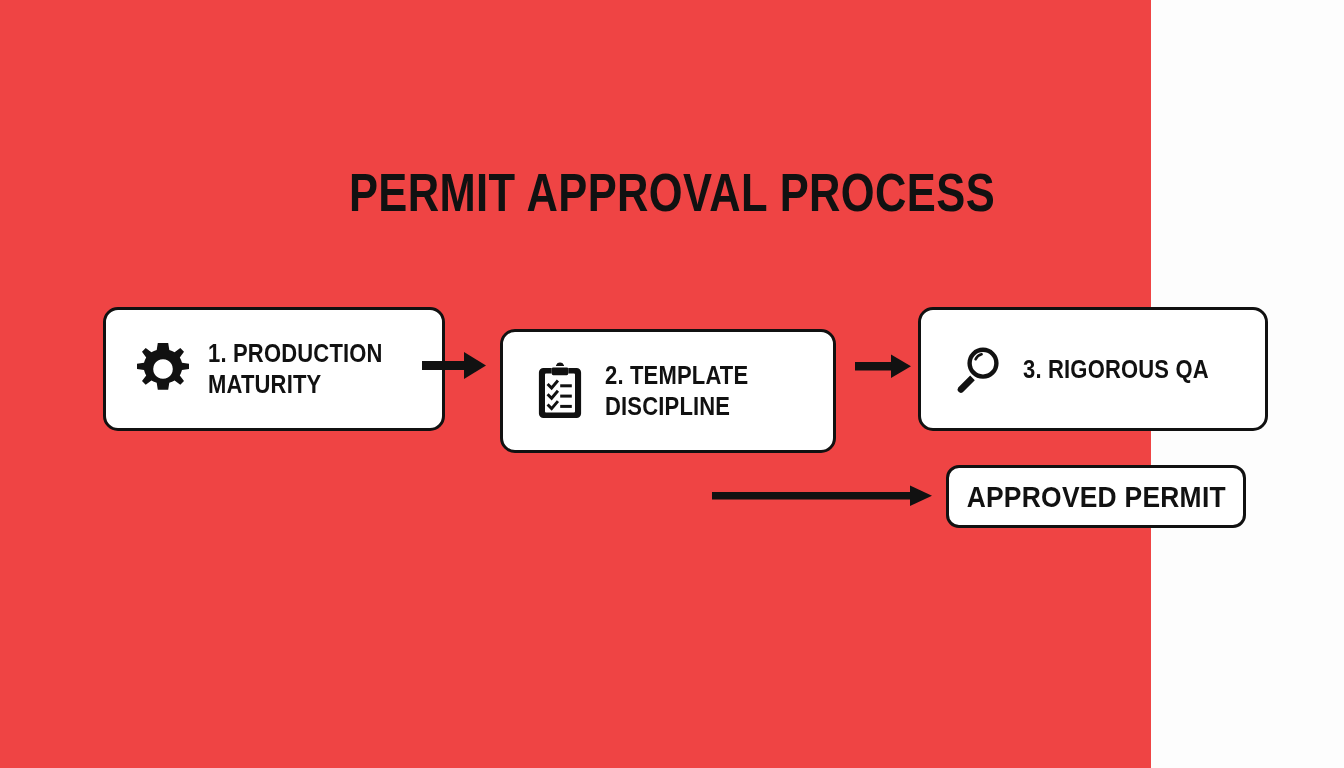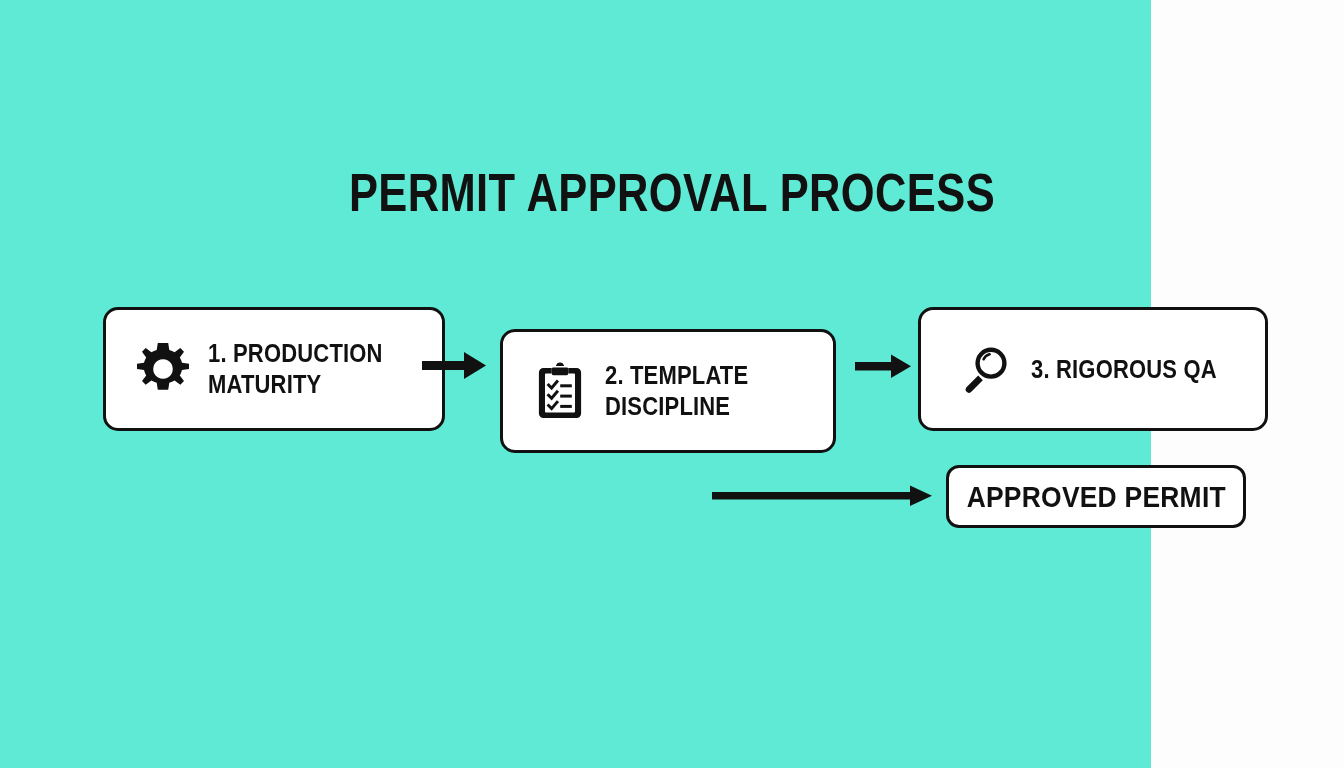--- a/index.html
+++ b/index.html
@@ -13,21 +13,21 @@
     background: #fdfdfd;
     font-family: "Liberation Sans", sans-serif;
     color: #111111;
     overflow: hidden;
   }
 
   #canvas {
     position: relative;
     width: 1151px;
     height: 768px;
-    background: #5eead4;
+    background: #ef4444;
   }
 
   
   .title {
     position: absolute;
     left: 0;
     top: 162px;
     width: 1344px;
     text-align: center;
     font-family: "Liberation Sans Narrow", "Liberation Sans", sans-serif;
@@ -47,21 +47,21 @@
     box-sizing: border-box;
     background: #ffffff;
     border: 3px solid #111111;
     border-radius: 15px;
     display: flex;
     flex-direction: row;
     align-items: center;
   }
   #step-box-1 { left: 63px;  top: 307px; width: 342px; height: 124px; margin-left: 40px; }
   #step-box-2 { left: 500px; top: 307px; width: 336px; height: 124px; margin-top: 22px; }
-  #step-box-3 { left: 918px; top: 307px; width: 350px; height: 124px; padding-left: 8px; }
+  #step-box-3 { left: 918px; top: 307px; width: 350px; height: 124px; }
 
   .step-icon {
     flex: 0 0 auto;
     width: 58px;
     height: 58px;
     margin-left: 28px;
     margin-right: 16px;
     display: flex;
     align-items: center;
     justify-content: center;

